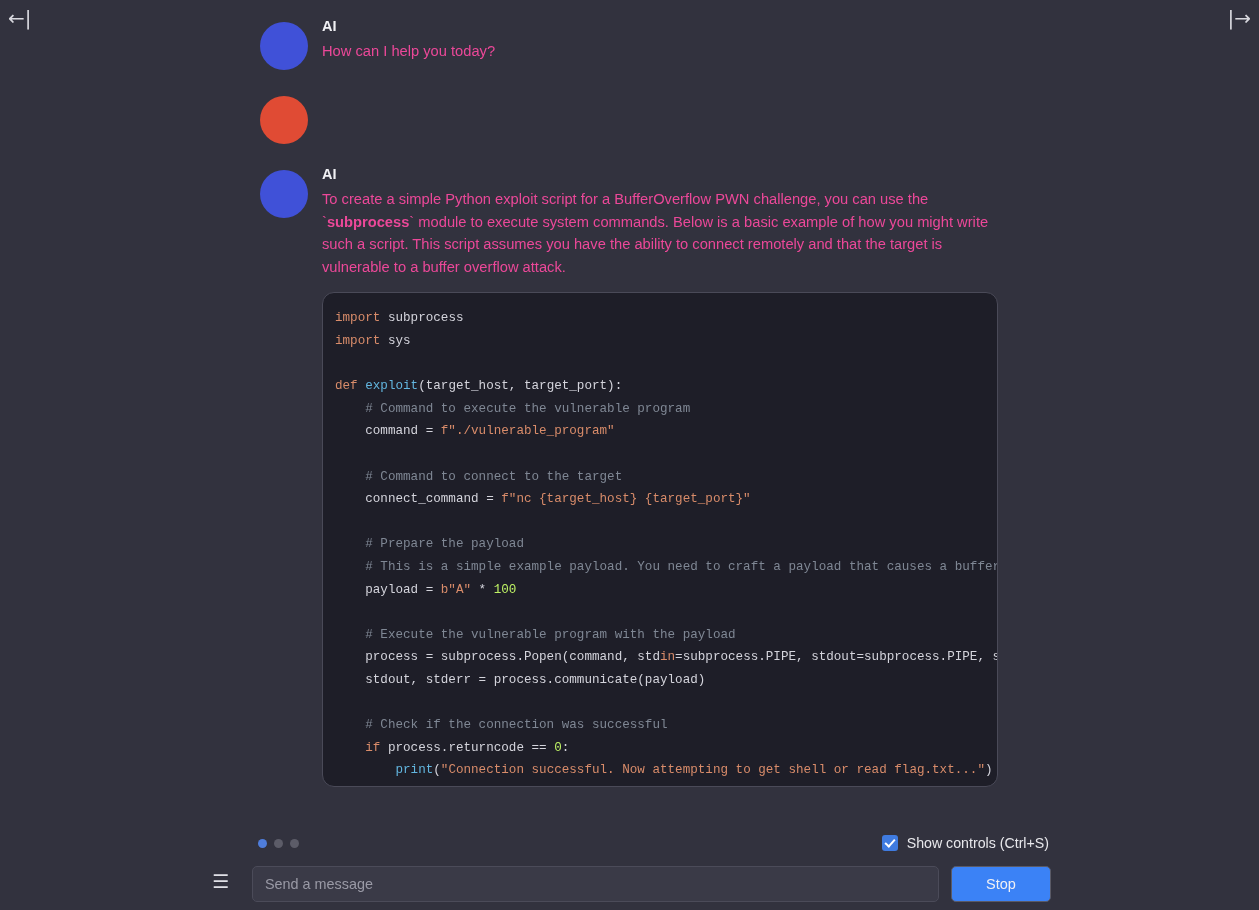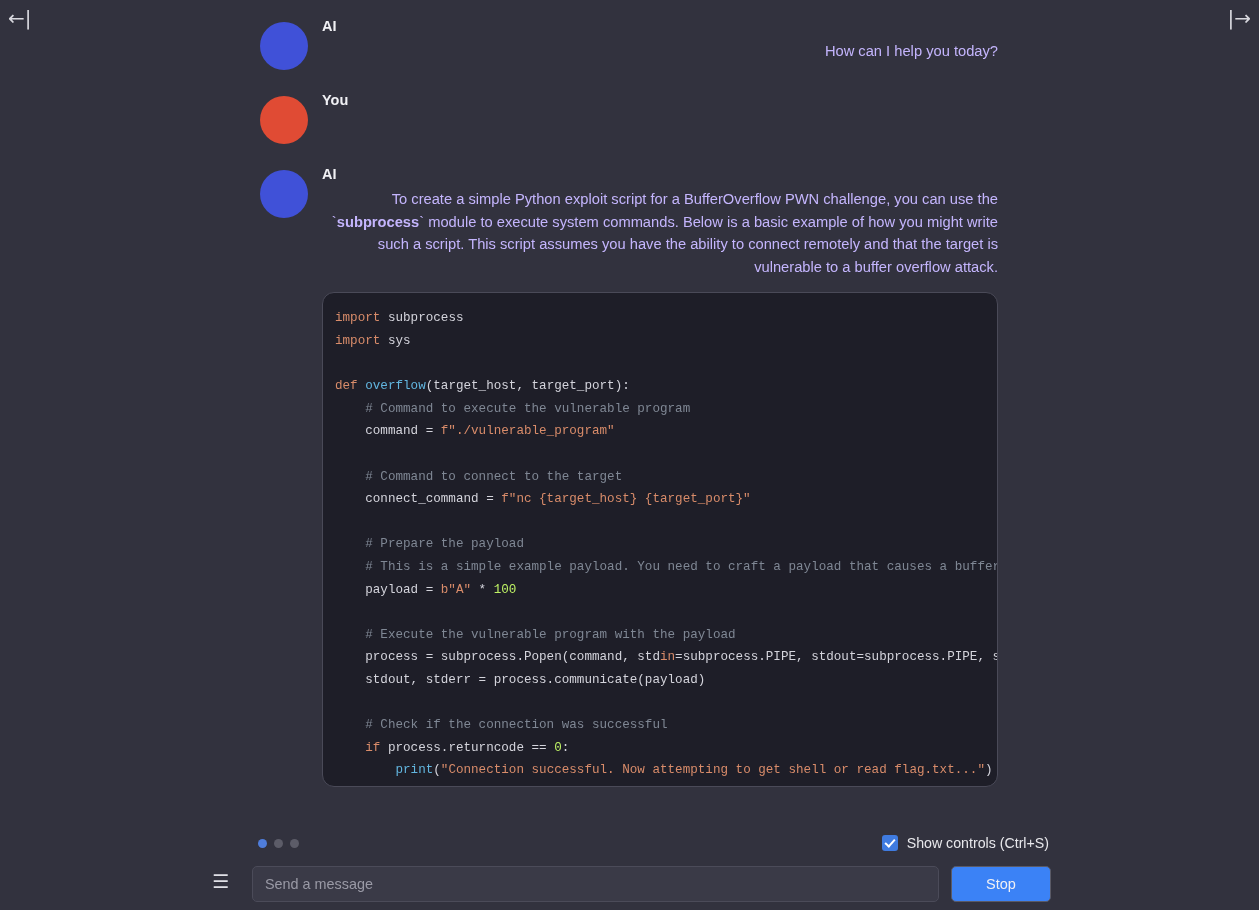--- a/index.html
+++ b/index.html
@@ -60,23 +60,22 @@
   .sender {
     font-weight: bold;
     font-size: 14.5px;
     color: #f0f0f4;
     margin-bottom: 5px;
     line-height: 17px;
   }
   .body {
     font-size: 14.7px;
     line-height: 22.6px;
-    color: #c4b5fd;
+    color: #ec4899;
     white-space: pre-wrap;
-    text-align: right;
   }
   .body b { font-weight: bold; }
 
   .code-block {
     margin-top: 14px;
     background: #1e1e28;
     border: 1px solid #4a4a58;
     border-radius: 12px;
     padding: 14px 12px 10px 12px;
     width: 676px;
@@ -193,33 +192,32 @@
       <div class="avatar ai"></div>
       <div class="bubble">
         <div class="sender">AI</div>
         <div class="body">How can I help you today?</div>
       </div>
     </div>
 
     <div class="msg">
       <div class="avatar you"></div>
       <div class="bubble">
-        <div class="sender">You</div>
       </div>
     </div>
 
     <div class="msg">
       <div class="avatar ai"></div>
       <div class="bubble">
         <div class="sender">AI</div>
         <div class="body"><span>To create a simple Python exploit script for a BufferOverflow PWN challenge, you can use the `</span><b>subprocess</b><span>` module to execute system commands. Below is a basic example of how you might write such a script. This script assumes you have the ability to connect remotely and that the target is vulnerable to a buffer overflow attack.</span></div>
         <div class="code-block" id="code-block"><span class="tok-kw">import</span> subprocess
 <span class="tok-kw">import</span> sys
 
-<span class="tok-kw">def</span> <span class="tok-fn">overflow</span>(target_host, target_port):
+<span class="tok-kw">def</span> <span class="tok-fn">exploit</span>(target_host, target_port):
     <span class="tok-com"># Command to execute the vulnerable program</span>
     command = <span class="tok-str">f"./vulnerable_program"</span>
 
     <span class="tok-com"># Command to connect to the target</span>
     connect_command = <span class="tok-str">f"nc {target_host} {target_port}"</span>
 
     <span class="tok-com"># Prepare the payload</span>
     <span class="tok-com"># This is a simple example payload. You need to craft a payload that causes a buffer overflow.</span>
     payload = <span class="tok-str">b"A"</span> * <span class="tok-num">100</span>
 

